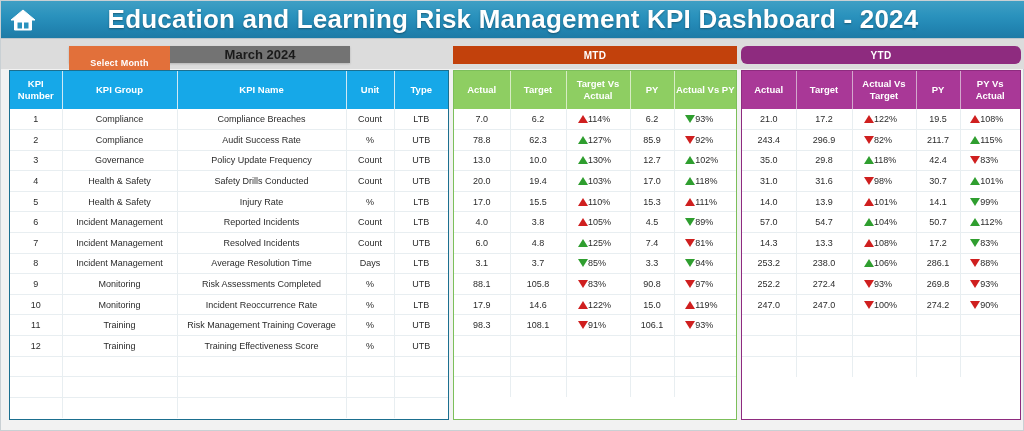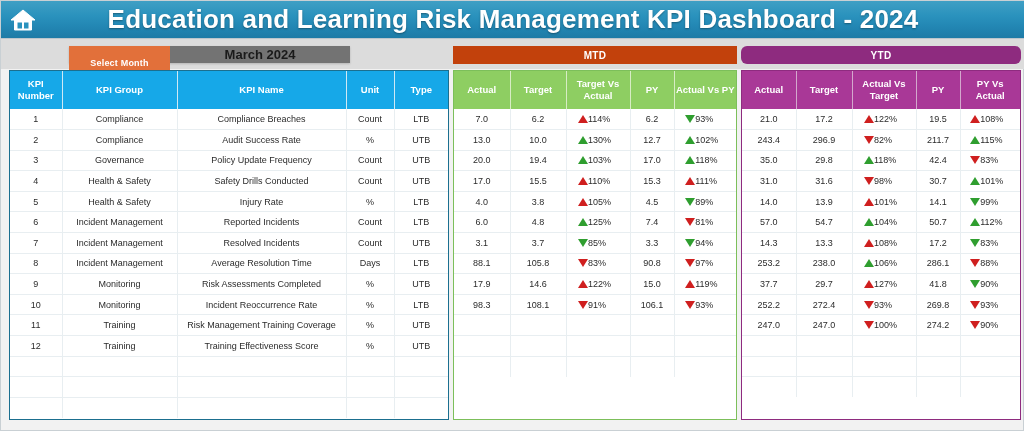--- a/index.html
+++ b/index.html
@@ -311,20 +311,37 @@
             </td>
             <td>6.2</td>
             <td>
               <span class="delta">
                 <span class="arrow down c-green"></span>
                 <span class="pct">93%</span>
               </span>
             </td>
           </tr>
           <tr>
+            <td>78.8</td>
+            <td>62.3</td>
+            <td>
+              <span class="delta">
+                <span class="arrow up c-green"></span>
+                <span class="pct">127%</span>
+              </span>
+            </td>
+            <td>85.9</td>
+            <td>
+              <span class="delta">
+                <span class="arrow down c-red"></span>
+                <span class="pct">92%</span>
+              </span>
+            </td>
+          </tr>
+          <tr>
             <td>13.0</td>
             <td>10.0</td>
             <td>
               <span class="delta">
                 <span class="arrow up c-green"></span>
                 <span class="pct">130%</span>
               </span>
             </td>
             <td>12.7</td>
             <td>
@@ -644,37 +661,20 @@
             </td>
             <td>286.1</td>
             <td>
               <span class="delta">
                 <span class="arrow down c-red"></span>
                 <span class="pct">88%</span>
               </span>
             </td>
           </tr>
           <tr>
-            <td>37.7</td>
-            <td>29.7</td>
-            <td>
-              <span class="delta">
-                <span class="arrow up c-red"></span>
-                <span class="pct">127%</span>
-              </span>
-            </td>
-            <td>41.8</td>
-            <td>
-              <span class="delta">
-                <span class="arrow down c-green"></span>
-                <span class="pct">90%</span>
-              </span>
-            </td>
-          </tr>
-          <tr>
             <td>252.2</td>
             <td>272.4</td>
             <td>
               <span class="delta">
                 <span class="arrow down c-red"></span>
                 <span class="pct">93%</span>
               </span>
             </td>
             <td>269.8</td>
             <td>

